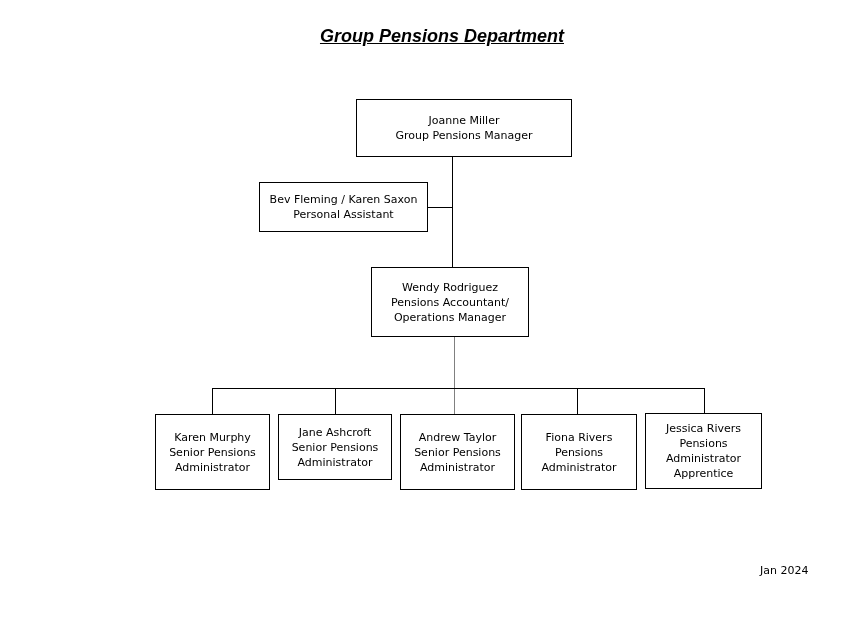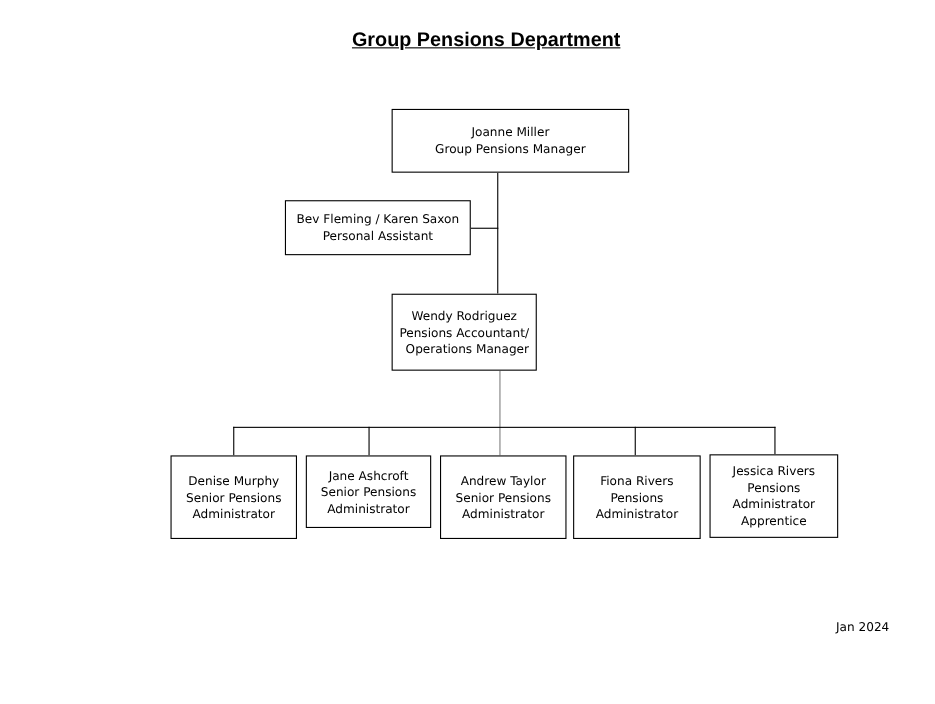--- a/index.html
+++ b/index.html
@@ -21,40 +21,41 @@
     left: 242px;
     top: 26px;
     width: 400px;
     margin: 0;
     text-align: center;
     font-family: "Liberation Sans", sans-serif;
     font-size: 18px;
     font-weight: bold;
     text-decoration: underline;
     color: #000000;
+    font-style: italic;
   }
   .node {
     position: absolute;
     box-sizing: border-box;
     border: 1px solid #000000;
     background: #ffffff;
     display: flex;
     flex-direction: column;
     align-items: center;
     justify-content: center;
     text-align: center;
     font-size: 11px;
     line-height: 15px;
   }
   .node .person, .node .role {
     white-space: pre-line;
   }
   .node-manager   { left: 344px; top:  99px; width: 216px; height: 58px; margin-left: 12px; }
   .node-assistant { left: 259px; top: 182px; width: 169px; height: 50px; text-align: center; }
-  .node-ops       { left: 356px; top: 267px; width: 132px; height: 70px; text-align: right; }
+  .node-ops       { left: 371px; top: 267px; width: 158px; height: 70px; }
   .node-admin-1   { left: 155px; top: 414px; width: 115px; height: 76px; }
   .node-admin-2   { left: 278px; top: 414px; width: 114px; height: 66px; }
   .node-admin-3   { left: 400px; top: 414px; width: 115px; height: 76px; }
   .node-admin-4   { left: 521px; top: 414px; width: 116px; height: 76px; align-items: center; }
   .node-admin-5   { left: 645px; top: 413px; width: 117px; height: 76px; }
   .conn {
     position: absolute;
     background: #000000;
   }
   .conn-v-top   { left: 452px; top: 157px; width: 1px;   height: 110px; }
@@ -100,21 +101,21 @@
     <div class="role">Personal Assistant</div>
   </div>
 
   <div class="node node-ops">
     <div class="person">Wendy Rodriguez</div>
     <div class="role">Pensions Accountant/
 Operations Manager</div>
   </div>
 
   <div class="node node-admin-1">
-    <div class="person">Denise Murphy</div>
+    <div class="person">Karen Murphy</div>
     <div class="role">Senior Pensions
 Administrator</div>
   </div>
 
   <div class="node node-admin-2">
     <div class="person">Jane Ashcroft</div>
     <div class="role">Senior Pensions
 Administrator</div>
   </div>
 

